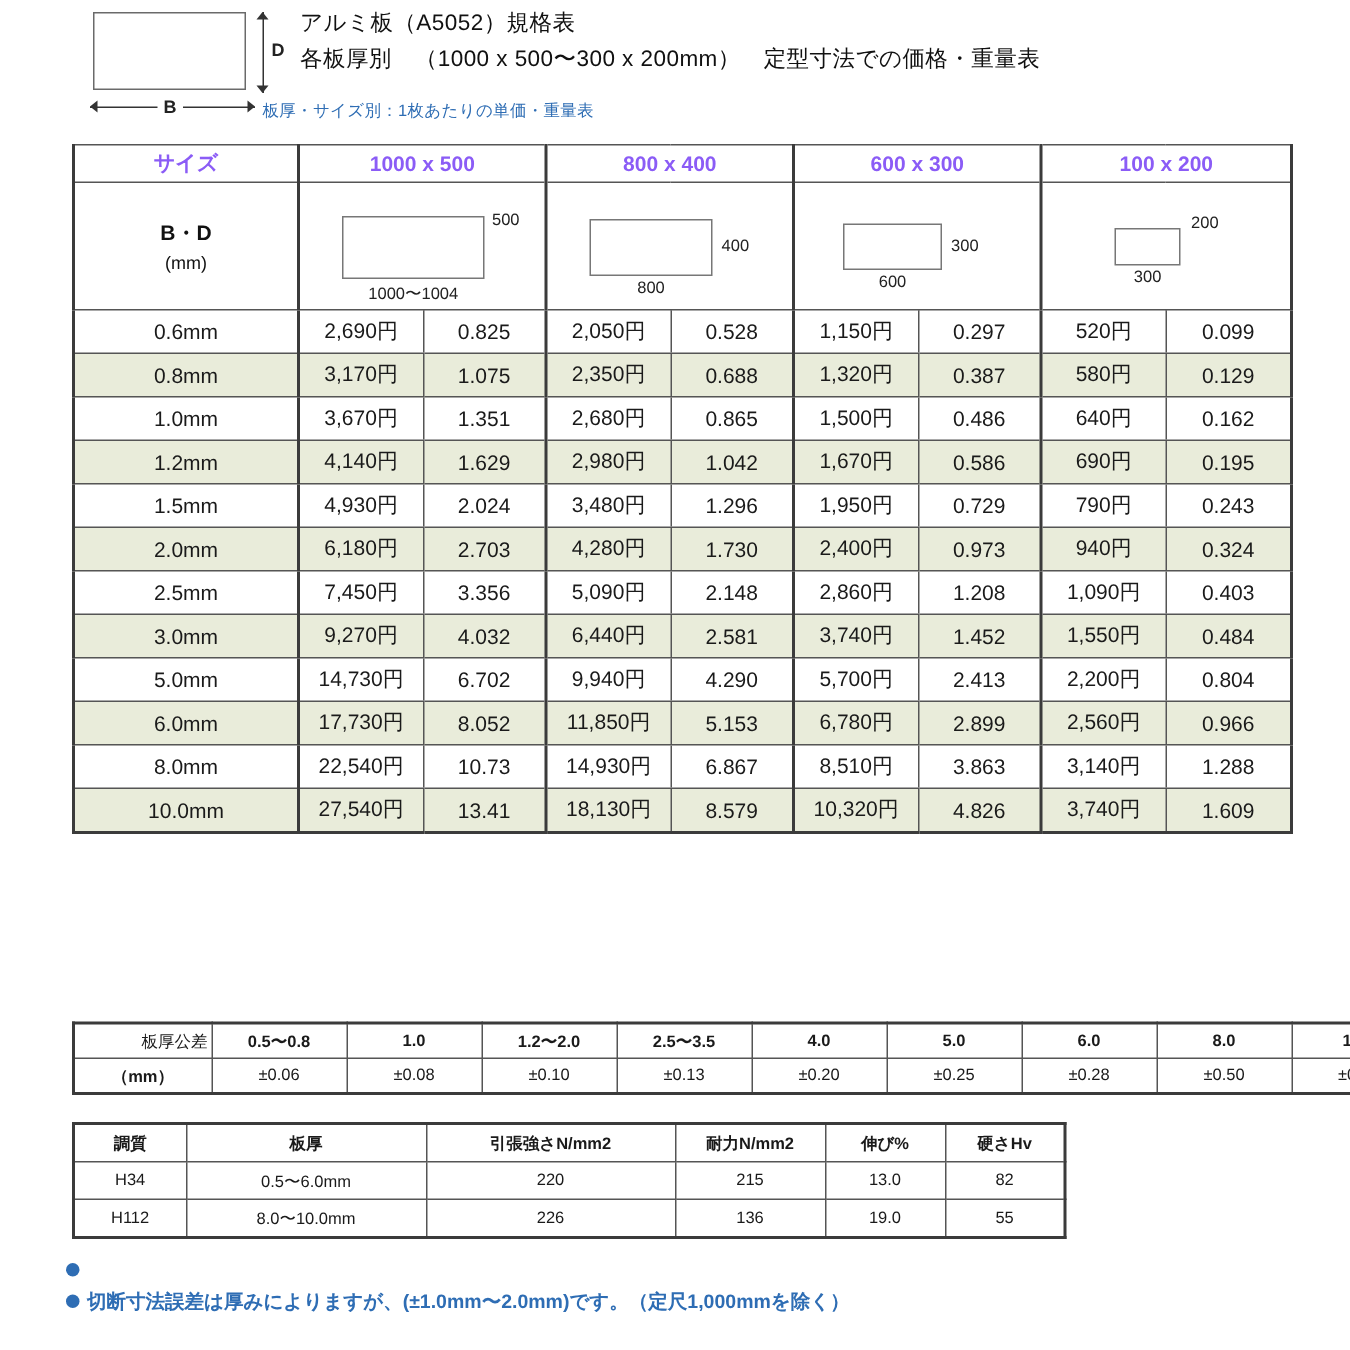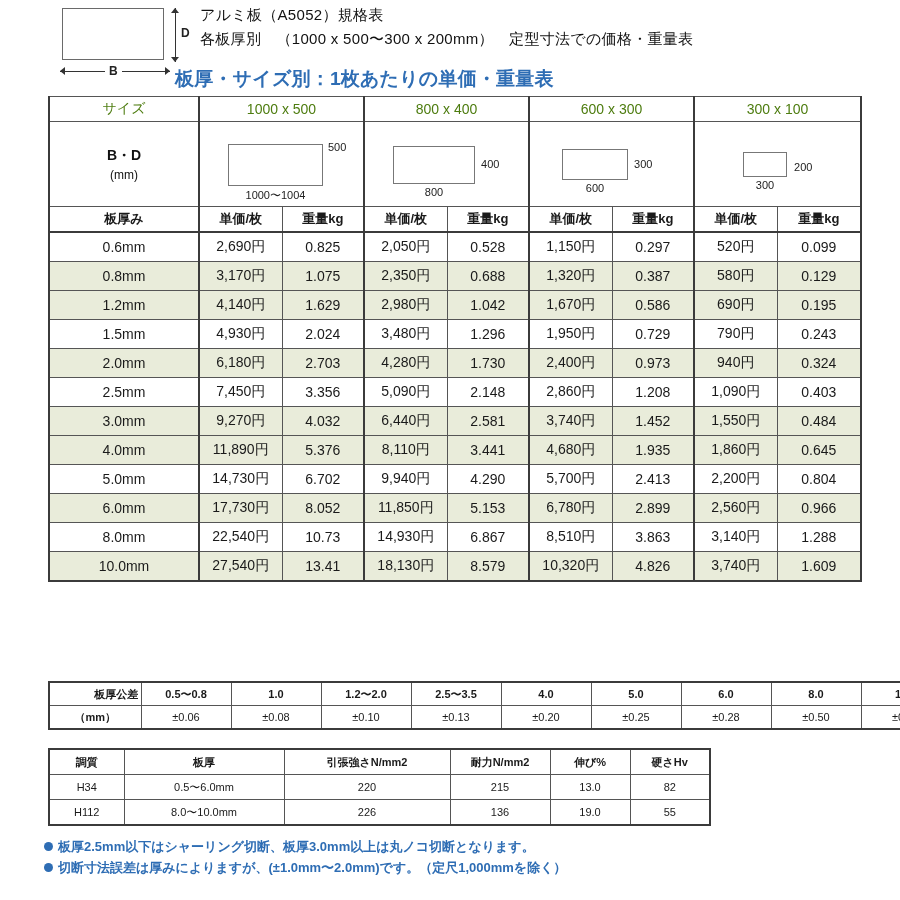--- a/index.html
+++ b/index.html
@@ -101,22 +101,22 @@
   .title2 {
     position: absolute;
     left: 200px; top: 30px;
     font-size: 15px;
     letter-spacing: 0.3px;
     color: #111;
   }
   .subtitle {
     position: absolute;
     left: 175px; top: 66px;
-    font-size: 19px;
-    font-weight: bold;
+    font-size: 11px;
+    font-weight: normal;
     color: #2e6db4;
     letter-spacing: 0.2px;
   }
 
   
   table {
     border-collapse: collapse;
     font-size: 13px;
   }
   .main-table {
@@ -129,22 +129,22 @@
     border: 1px solid #555;
     text-align: center;
     vertical-align: middle;
     font-weight: normal;
     background: #ffffff;
     padding: 0;
   }
   .main-table .hdr-size td {
     height: 24px;
     font-size: 14px;
-    font-weight: normal;
-    color: #4d7c0f;
+    font-weight: bold;
+    color: #8b5cf6;
   }
   .main-table .row-bd td {
     height: 84px;
   }
   .main-table .hdr-col td {
     height: 24px;
     font-size: 13px;
     font-weight: bold;
   }
   .main-table tbody tr td {
@@ -198,21 +198,21 @@
   }
   .tol-table td {
     border: 1px solid #555;
     text-align: center;
     height: 22px;
     background: #fff;
     padding: 0;
   }
   .tol-table .lbl { font-weight: bold; font-size: 11px; }
   .tol-table tr:first-child td { font-weight: bold; }
-  .tol-table tr:first-child td.lbl { font-weight: bold; padding-left: 42px; }
+  .tol-table tr:first-child td.lbl { font-weight: normal; padding-left: 42px; }
   .tol-outer { border: 2px solid #3b3b3b; }
 
   
   .mech-table {
     position: absolute;
     left: 48px; top: 748px;
     width: 646px;
     table-layout: fixed;
     font-size: 11px;
   }
@@ -289,21 +289,21 @@
         <col style="width:82px">
       <col style="width:83px">
         <col style="width:84px">
     </colgroup>
     <thead>
       <tr class="hdr-size">
         <td class="sep-l sep-r">サイズ</td>
         <td colspan="2" class="sep-r">1000 x 500</td>
         <td colspan="2" class="sep-r">800 x 400</td>
         <td colspan="2" class="sep-r">600 x 300</td>
-        <td colspan="2" class="sep-r">300 x 100</td>
+        <td colspan="2" class="sep-r">100 x 200</td>
       </tr>
 
       <tr class="row-bd">
         <td class="sep-l sep-r">
           <div class="bd-label">
             <span>B・D</span>
             <span class="sub">(mm)</span>
           </div>
         </td>
 
@@ -327,37 +327,26 @@
           <div class="bdcell">
             <div class="bdbox" style="left:32px;top:27px;width:66px;height:31px;"></div>
             <div class="bd-h" style="left:104px;top:36px;">300</div>
             <div class="bd-w" style="left:32px;top:60px;width:66px;text-align:center;">600</div>
           </div>
         </td>
 
         <td colspan="2" class="sep-r">
           <div class="bdcell">
             <div class="bdbox" style="left:48px;top:30px;width:44px;height:25px;"></div>
-            <div class="bd-h" style="left:99px;top:39px;">200</div>
+            <div class="bd-h" style="left:99px;top:21px;">200</div>
             <div class="bd-w" style="left:48px;top:57px;width:44px;text-align:center;">300</div>
           </div>
         </td>
       </tr>
 
-      <tr class="hdr-col">
-        <td class="sep-l sep-r thickbot">板厚み</td>
-        <td class="dash-r thickbot">単価/枚</td>
-        <td class="sep-r thickbot">重量kg</td>
-        <td class="dash-r thickbot">単価/枚</td>
-        <td class="sep-r thickbot">重量kg</td>
-        <td class="dash-r thickbot">単価/枚</td>
-        <td class="sep-r thickbot">重量kg</td>
-        <td class="dash-r thickbot">単価/枚</td>
-        <td class="sep-r thickbot">重量kg</td>
-      </tr>
     </thead>
     <tbody id="main-tbody">
         <tr>
           <td class="sep-l sep-r">0.6mm</td>
           <td class="dash-r">2,690円</td>
           <td class="sep-r">0.825</td>
           <td class="dash-r">2,050円</td>
           <td class="sep-r">0.528</td>
           <td class="dash-r">1,150円</td>
           <td class="sep-r">0.297</td>
@@ -368,20 +357,31 @@
           <td class="sep-l sep-r">0.8mm</td>
           <td class="dash-r">3,170円</td>
           <td class="sep-r">1.075</td>
           <td class="dash-r">2,350円</td>
           <td class="sep-r">0.688</td>
           <td class="dash-r">1,320円</td>
           <td class="sep-r">0.387</td>
           <td class="dash-r">580円</td>
           <td class="sep-r">0.129</td>
         </tr>
+        <tr>
+          <td class="sep-l sep-r">1.0mm</td>
+          <td class="dash-r">3,670円</td>
+          <td class="sep-r">1.351</td>
+          <td class="dash-r">2,680円</td>
+          <td class="sep-r">0.865</td>
+          <td class="dash-r">1,500円</td>
+          <td class="sep-r">0.486</td>
+          <td class="dash-r">640円</td>
+          <td class="sep-r">0.162</td>
+        </tr>
         <tr class="alt">
           <td class="sep-l sep-r">1.2mm</td>
           <td class="dash-r">4,140円</td>
           <td class="sep-r">1.629</td>
           <td class="dash-r">2,980円</td>
           <td class="sep-r">1.042</td>
           <td class="dash-r">1,670円</td>
           <td class="sep-r">0.586</td>
           <td class="dash-r">690円</td>
           <td class="sep-r">0.195</td>
@@ -422,31 +422,20 @@
         <tr class="alt">
           <td class="sep-l sep-r">3.0mm</td>
           <td class="dash-r">9,270円</td>
           <td class="sep-r">4.032</td>
           <td class="dash-r">6,440円</td>
           <td class="sep-r">2.581</td>
           <td class="dash-r">3,740円</td>
           <td class="sep-r">1.452</td>
           <td class="dash-r">1,550円</td>
           <td class="sep-r">0.484</td>
-        </tr>
-        <tr class="alt">
-          <td class="sep-l sep-r">4.0mm</td>
-          <td class="dash-r">11,890円</td>
-          <td class="sep-r">5.376</td>
-          <td class="dash-r">8,110円</td>
-          <td class="sep-r">3.441</td>
-          <td class="dash-r">4,680円</td>
-          <td class="sep-r">1.935</td>
-          <td class="dash-r">1,860円</td>
-          <td class="sep-r">0.645</td>
         </tr>
         <tr>
           <td class="sep-l sep-r">5.0mm</td>
           <td class="dash-r">14,730円</td>
           <td class="sep-r">6.702</td>
           <td class="dash-r">9,940円</td>
           <td class="sep-r">4.290</td>
           <td class="dash-r">5,700円</td>
           <td class="sep-r">2.413</td>
           <td class="dash-r">2,200円</td>
@@ -562,17 +551,17 @@
           <td>8.0〜10.0mm</td>
           <td>226</td>
           <td>136</td>
           <td>19.0</td>
           <td>55</td>
         </tr>
       </tbody>
   </table>
 
   <div class="notes" id="notes-container">
-      <div class="note"><span class="bullet"></span><span>板厚2.5mm以下はシャーリング切断、板厚3.0mm以上は丸ノコ切断となります。</span></div>
+      <div class="note"><span class="bullet"></span></div>
       <div class="note"><span class="bullet"></span><span>切断寸法誤差は厚みによりますが、(±1.0mm〜2.0mm)です。（定尺1,000mmを除く）</span></div>
     </div>
 
 </div>
 
 </body></html>

